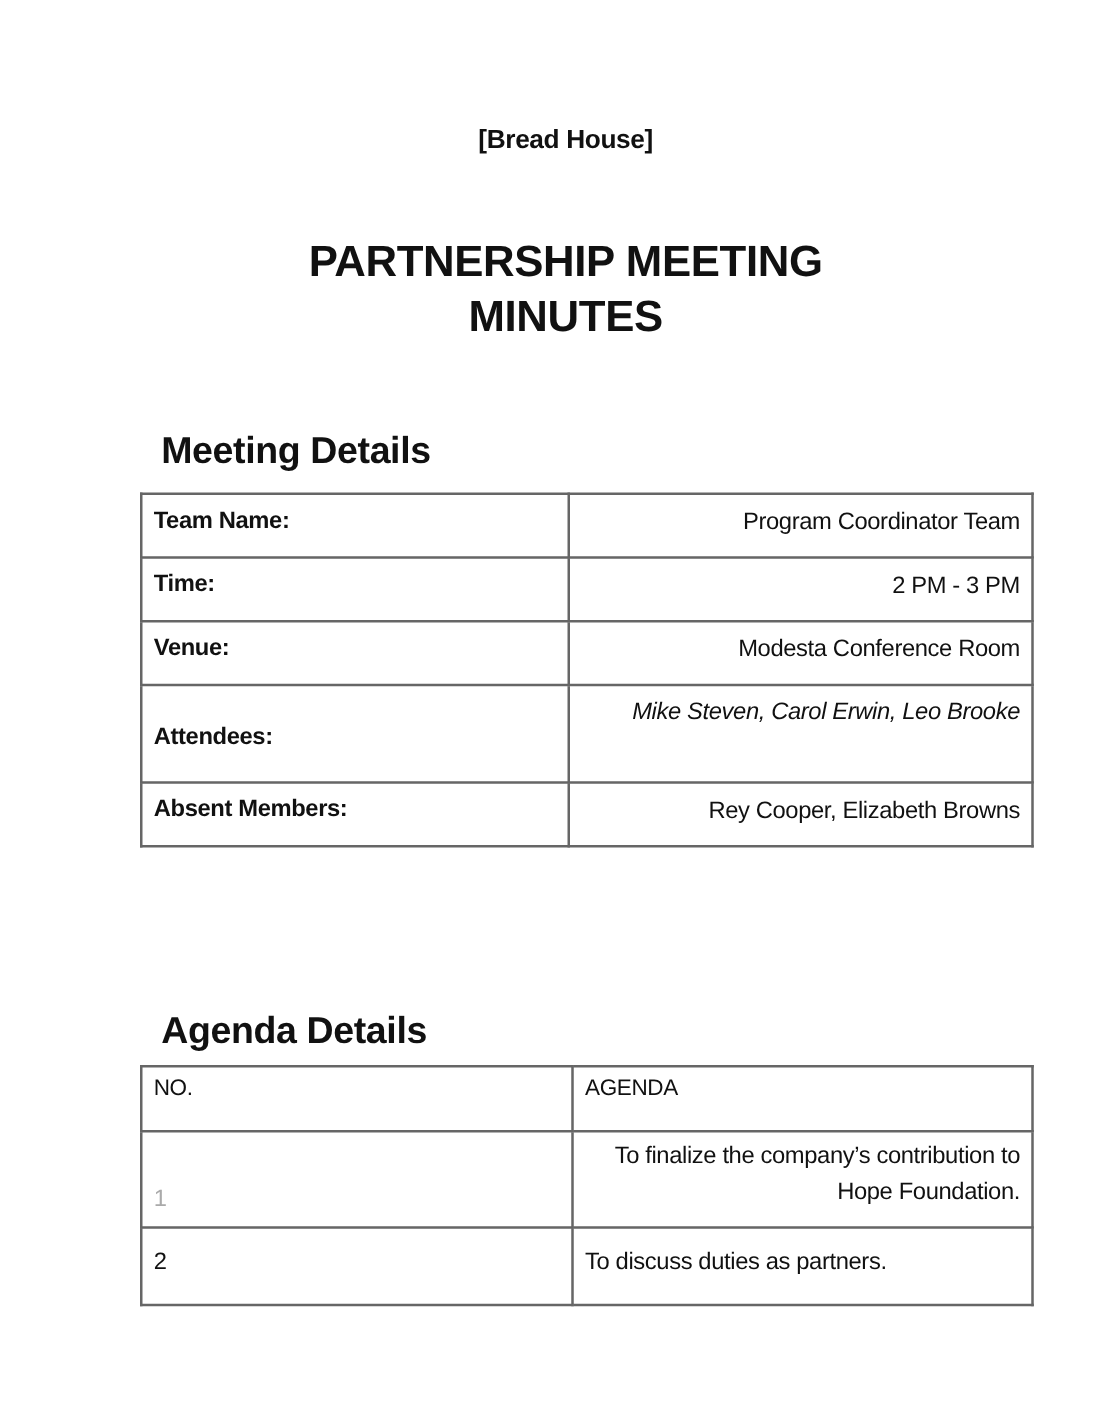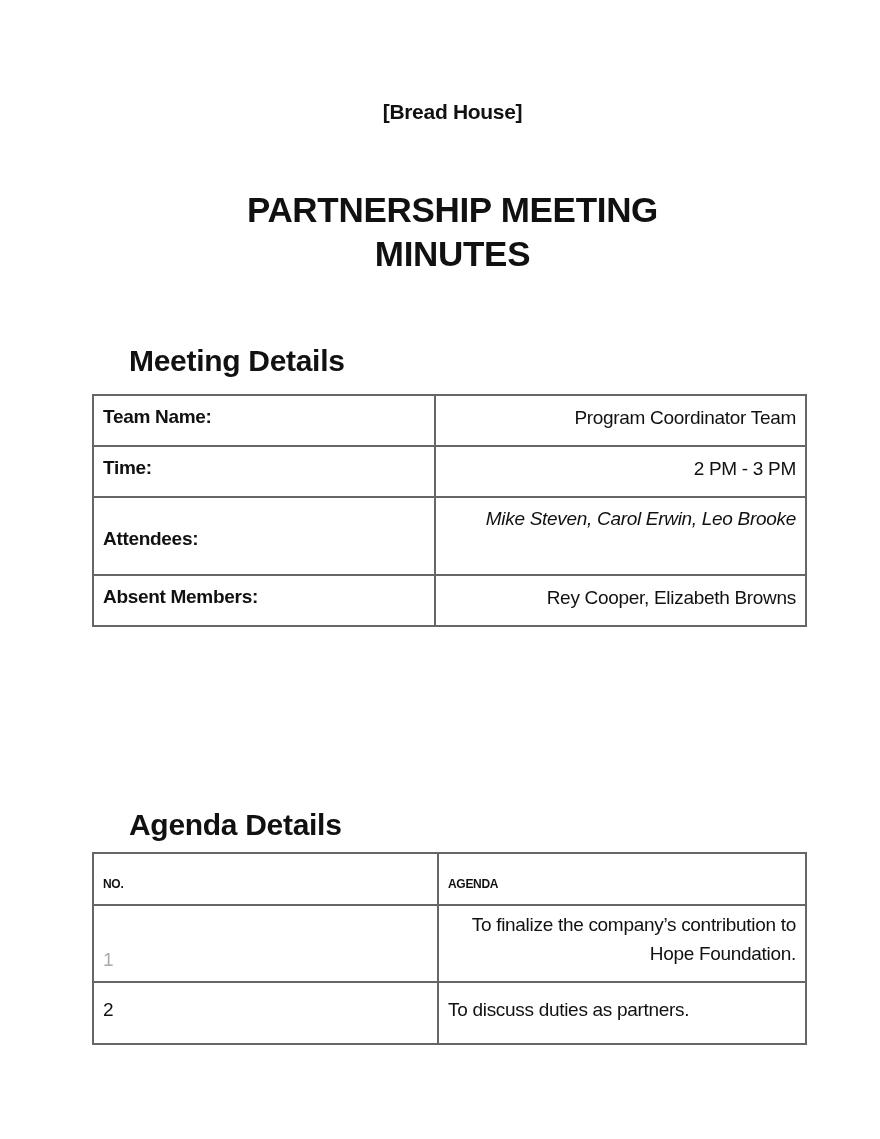--- a/index.html
+++ b/index.html
@@ -6,36 +6,36 @@
     body { width: 880px; height: 1139px; position: relative; overflow: hidden;
            font-family: "Liberation Sans", "DejaVu Sans", sans-serif; color: #111; }
     .company { position: absolute; top: 100px; left: 0; width: 905px; text-align: center;
                font-size: 21px; font-weight: bold; letter-spacing: -0.3px; }
     .title { position: absolute; top: 188px; left: 0; width: 905px; text-align: center;
              font-size: 35px; font-weight: bold; line-height: 44px; letter-spacing: -0.3px; }
     .section-heading { position: absolute; left: 117px; font-size: 30px; font-weight: bold;
                        letter-spacing: -0.3px; margin: 12px; }
     #h-meeting { top: 332px; }
     #h-agenda { top: 796px; }
-    table { position: absolute; left: 92px; width: 715px; border-collapse: collapse;
+    table { position: absolute; left: 112px; width: 715px; border-collapse: collapse;
             table-layout: fixed; }
     td { border: 2px solid #666; vertical-align: top; font-size: 19px; padding: 0 9px;
          letter-spacing: -0.3px; }
     #details-table { top: 394px; }
     #details-table td.label { width: 322px; font-weight: bold; }
     #details-table tr { height: 51px; }
     #details-table tr.tall { height: 78px; }
     #details-table td.label { padding-top: 10px; }
     #details-table td.value { padding-top: 11px; text-align: right; }
     #details-table tr.tall td.label { vertical-align: middle; padding-top: 6px; }
     #details-table tr.tall td.value { padding-top: 6px; line-height: 30px; font-style: italic; }
     #agenda-table { top: 852px; }
     #agenda-table td.no { width: 325px; }
     #agenda-table tr.head { height: 52px; }
-    #agenda-table tr.head td { font-weight: bold; font-size: 12px; padding-top: 23px; }
+    #agenda-table tr.head td { font-weight: normal; font-size: 18px; padding-top: 6px; }
     #agenda-table tr.r1 { height: 77px; }
     #agenda-table tr.r1 td.no { vertical-align: bottom; padding-bottom: 10px; color: #aaa;
                                 font-weight: normal; }
     #agenda-table tr.r1 td.item { padding-top: 4px; line-height: 29px; text-align: right; }
     #agenda-table tr.r2 { height: 62px; }
     #agenda-table tr.r2 td { padding-top: 16px; }
   </style>
 </head>
 <body>
 
@@ -50,20 +50,24 @@
 
 <table id="details-table">
   <tbody>
     <tr>
       <td class="label">Team Name:</td>
       <td class="value">Program Coordinator Team</td>
     </tr>
     <tr>
       <td class="label">Time:</td>
       <td class="value">2 PM - 3 PM</td>
+    </tr>
+    <tr>
+      <td class="label">Venue:</td>
+      <td class="value">Modesta Conference Room</td>
     </tr>
     <tr class="tall">
       <td class="label">Attendees:</td>
       <td class="value">Mike Steven, Carol Erwin, Leo Brooke</td>
     </tr>
     <tr>
       <td class="label">Absent Members:</td>
       <td class="value">Rey Cooper, Elizabeth Browns</td>
     </tr>
   </tbody>

